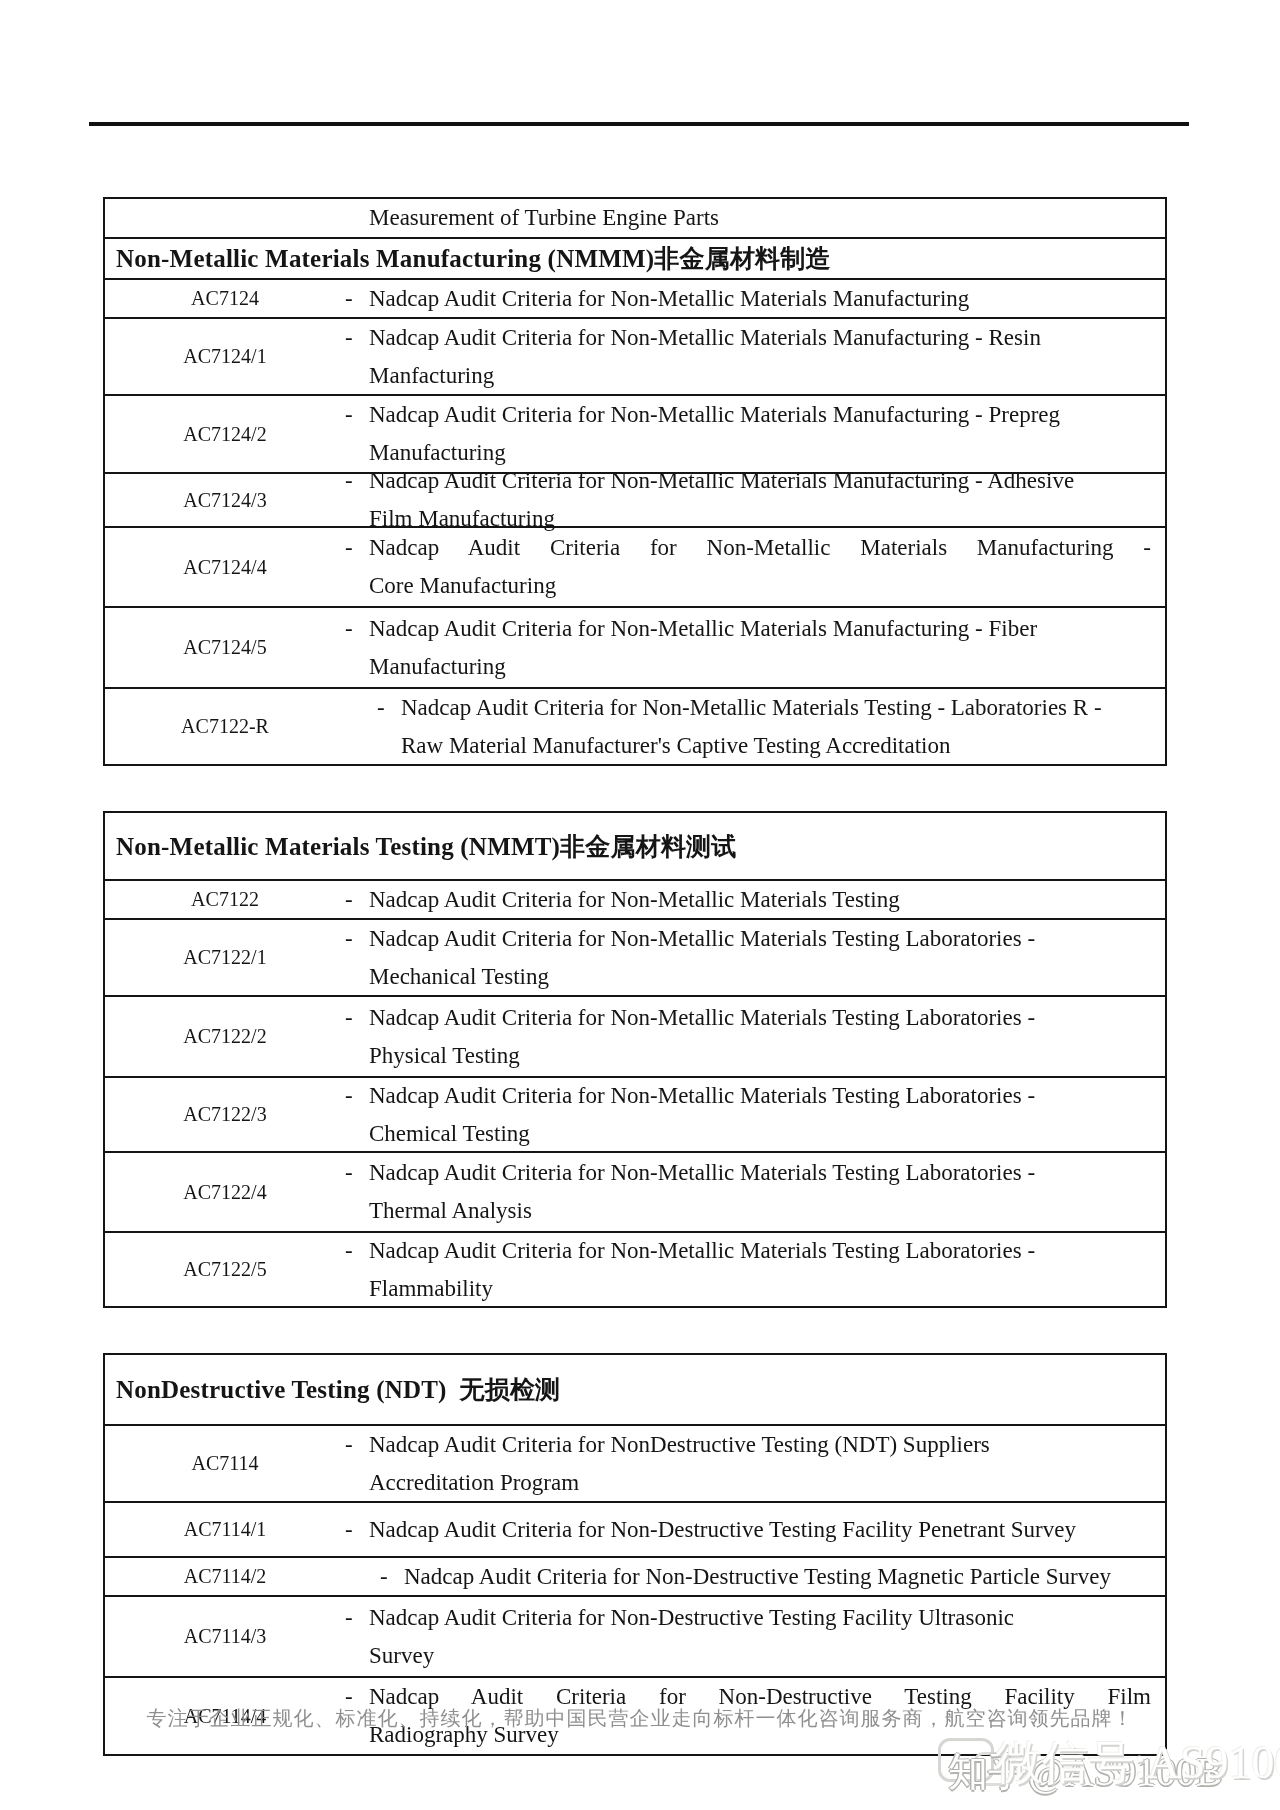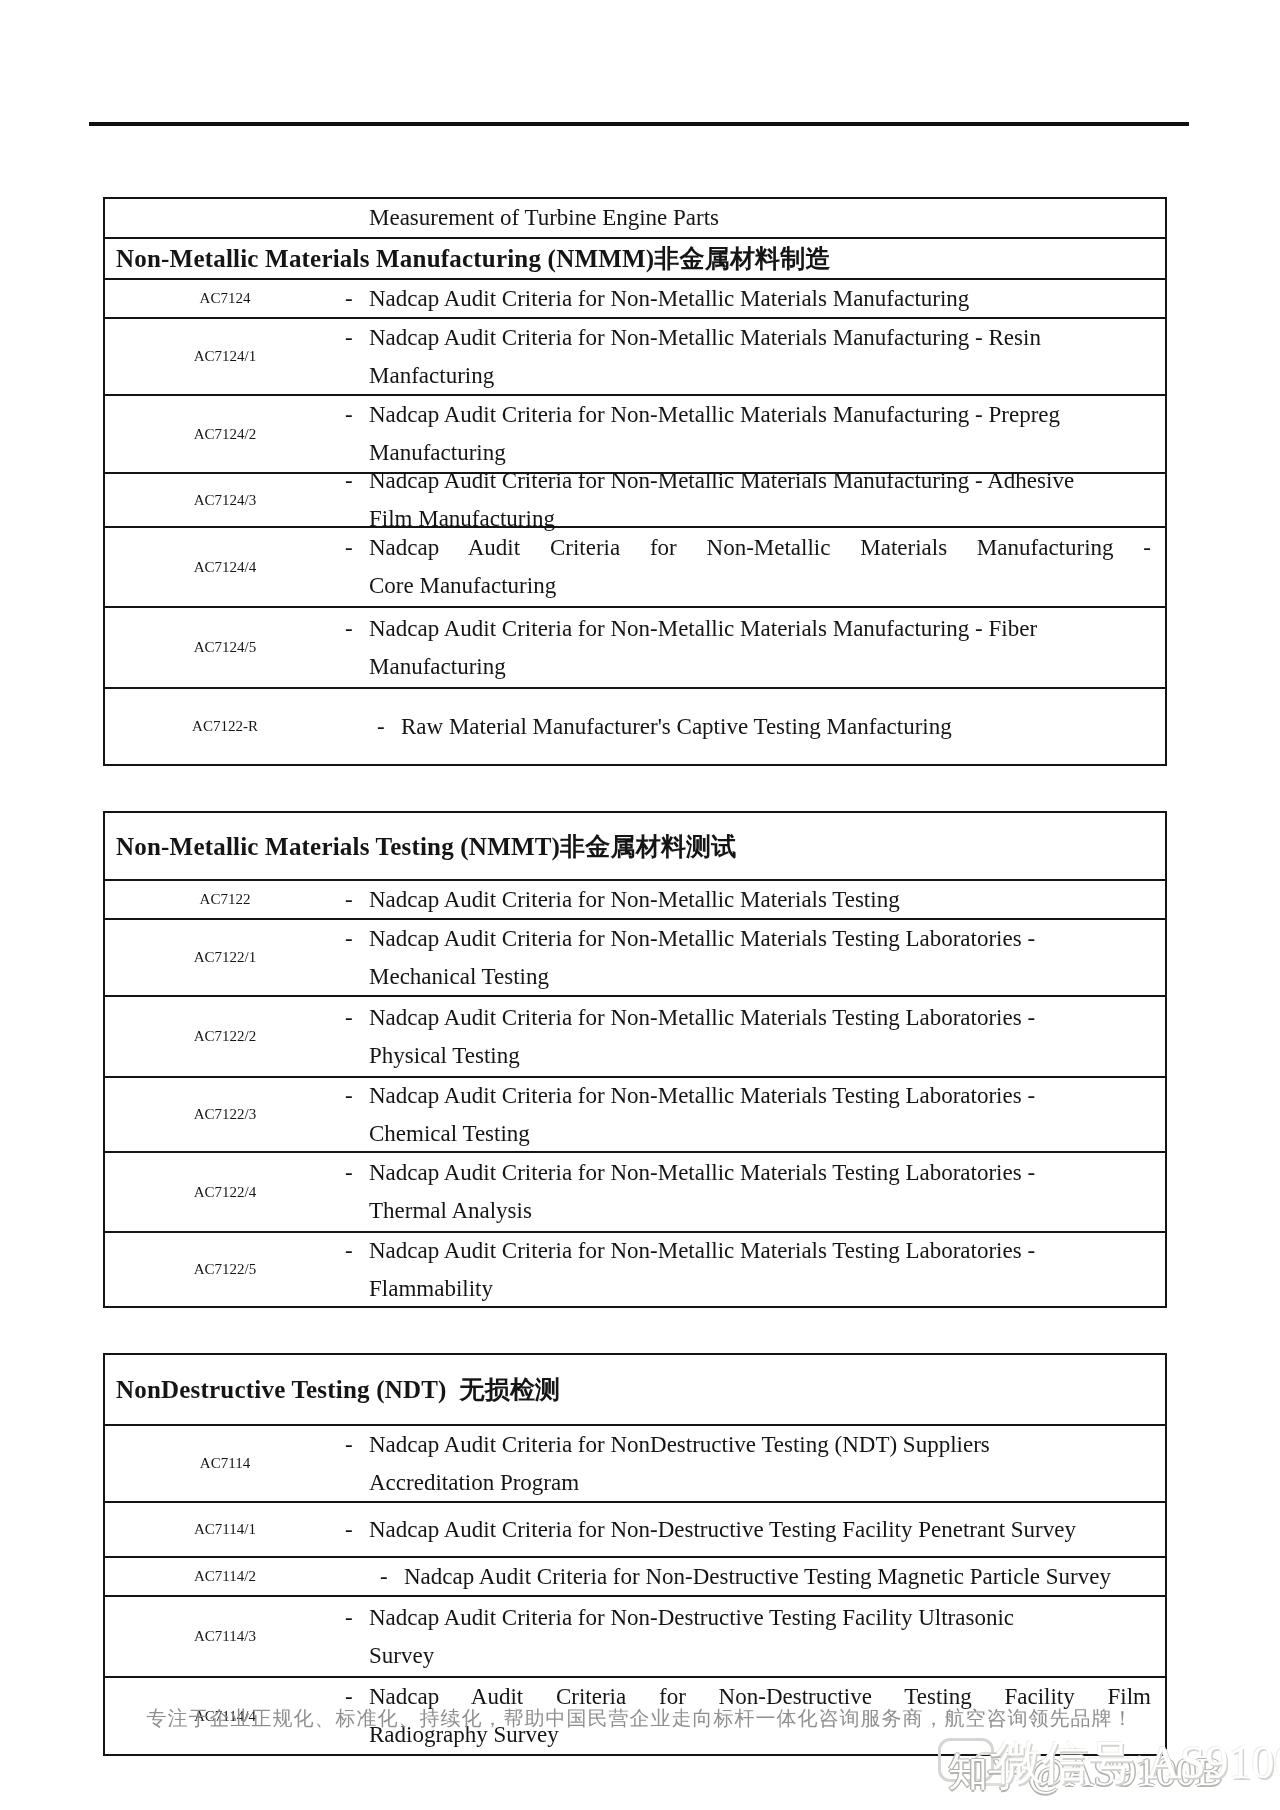--- a/index.html
+++ b/index.html
@@ -8,21 +8,21 @@
     font-family:"Liberation Serif","DejaVu Serif",serif;color:#151515;
     overflow:hidden;
   }
   .top-rule{position:absolute;left:89px;top:122px;width:1100px;height:4px;background:#111;}
   .doc-table{position:absolute;left:103px;top:152px;width:1064px;}
   .section{border:2px solid #141414;margin-top:45px;}
   .trow{box-sizing:border-box;display:flex;align-items:center;font-size:23px;}
   .trow + .trow{border-top:2px solid #141414;}
   .trow.hrow{font-weight:bold;font-size:25px;padding-left:11px;letter-spacing:0.2px;}
   .hrow span{white-space:pre;}
-  .code-cell{width:240px;text-align:center;font-size:15px;flex:0 0 auto;}
+  .code-cell{width:240px;text-align:center;font-size:20px;flex:0 0 auto;}
   .desc-cell{flex:1;display:flex;align-items:center;min-width:0;}
   .desc-flex{display:flex;width:100%;align-items:flex-start;}
   .dash{width:24px;flex:0 0 auto;line-height:38px;text-align:left;}
   .lines{flex:1;padding-right:14px;min-width:0;}
   .ln{line-height:38px;white-space:nowrap;}
   .ln.just{text-align:justify;text-align-last:justify;white-space:normal;}
   .cont-text{padding-left:264px;line-height:38px;}
   .footer{
     position:absolute;left:35px;top:1705px;width:1210px;text-align:center;
     font-size:20px;color:#8f8f8f;letter-spacing:1px;
@@ -129,21 +129,22 @@
               </div>
             </div>
           </div>
         </div>
         <div class="trow" style="height: 77px; gap: 32px;">
           <div class="code-cell">AC7122-R</div>
           <div class="desc-cell">
             <div class="desc-flex">
               <div class="dash">-</div>
               <div class="lines">
-                <div class="ln">Raw Material Manufacturer's Captive Testing Manfacturing</div>
+                <div class="ln">Nadcap Audit Criteria for Non-Metallic Materials Testing - Laboratories R -</div>
+                <div class="ln">Raw Material Manufacturer's Captive Testing Accreditation</div>
               </div>
             </div>
           </div>
         </div>
       </div>
       <div class="section">
         <div class="trow hrow" style="height: 66px;">
           <span>Non-Metallic Materials Testing (NMMT)非金属材料测试</span>
         </div>
         <div class="trow" style="height: 39px;">

